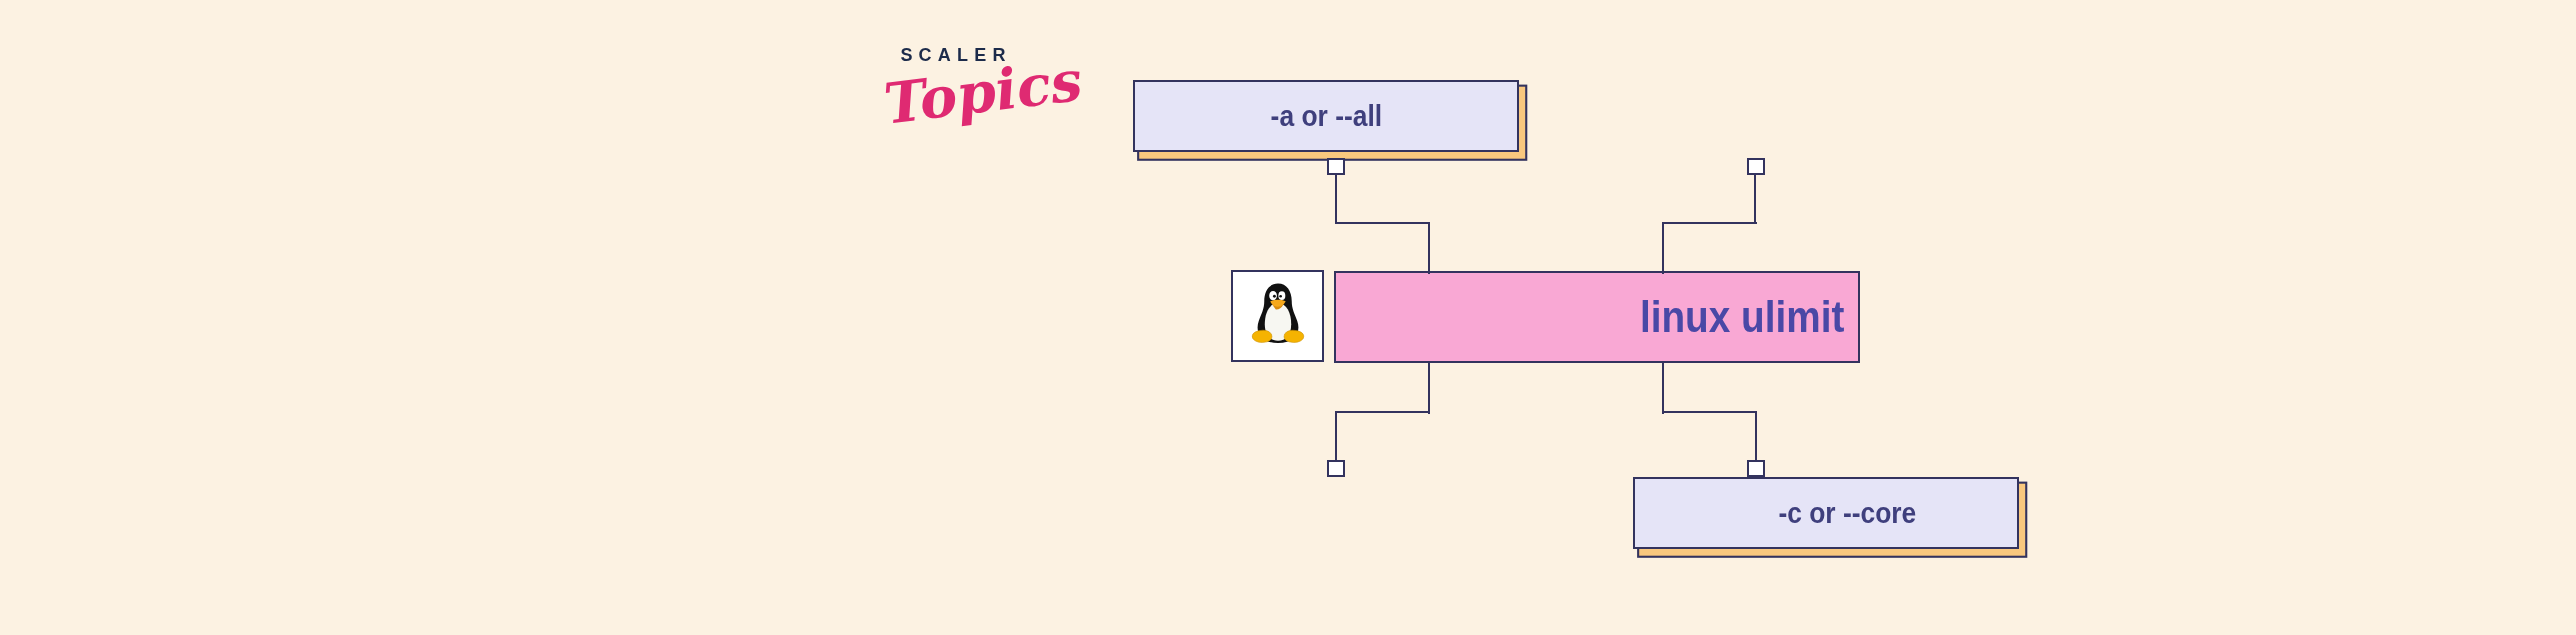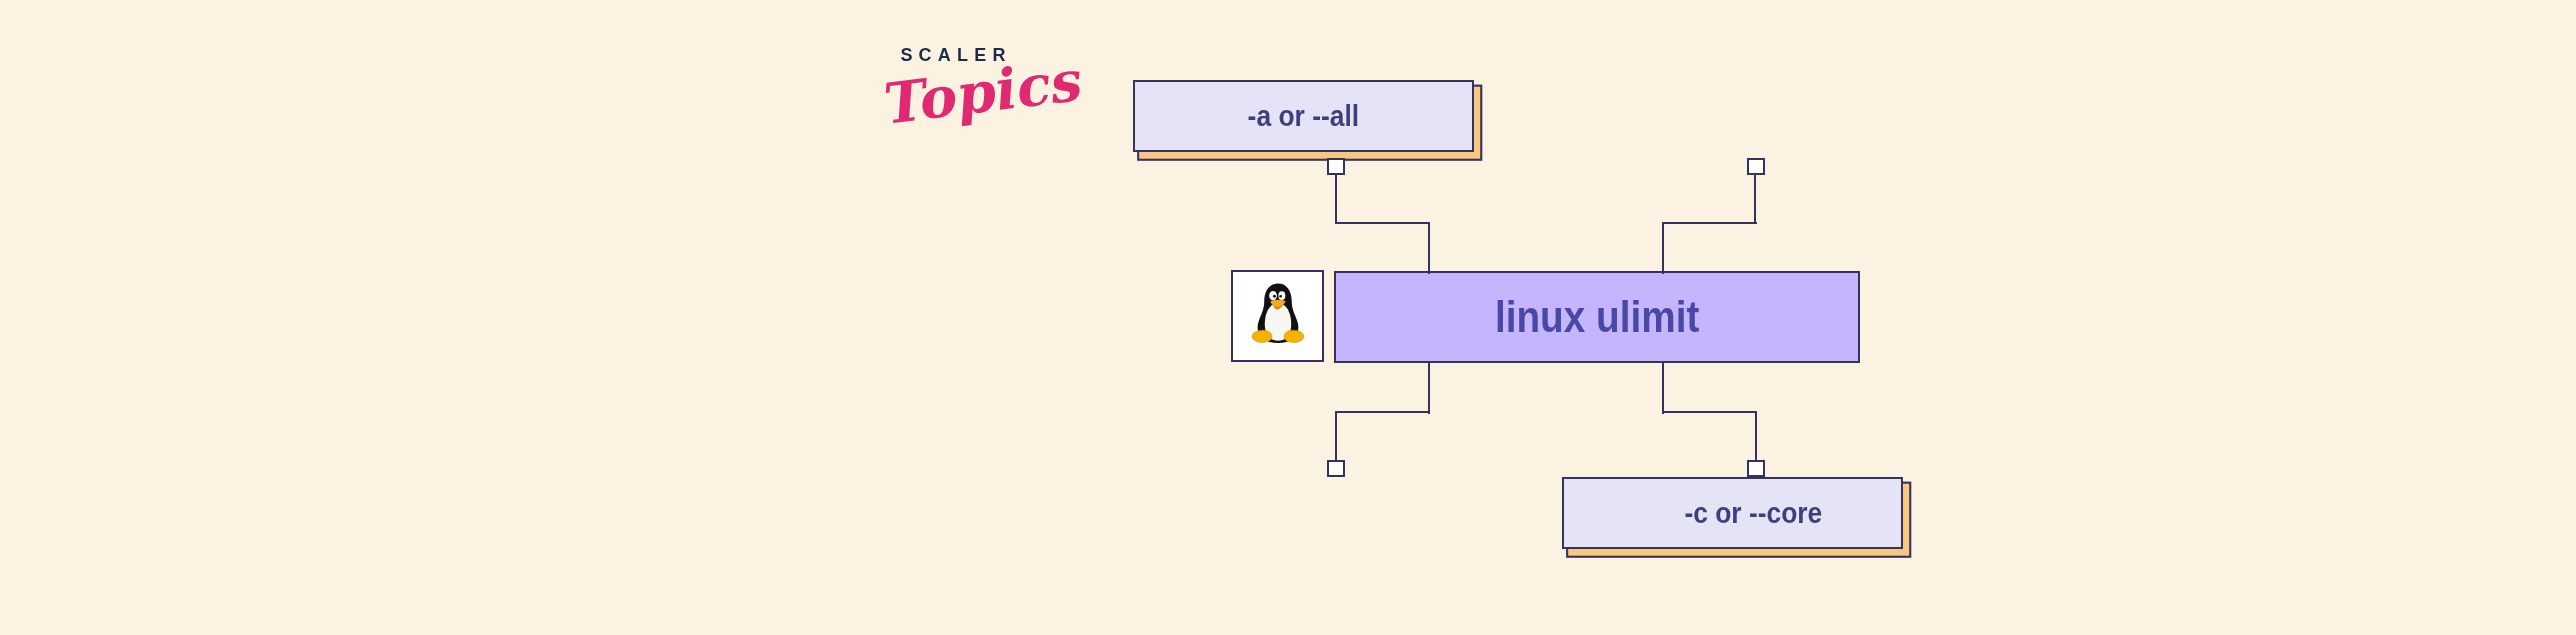--- a/index.html
+++ b/index.html
@@ -28,44 +28,44 @@
     color:var(--brand);white-space:nowrap;
   }
   .logo .sub{
     font-family:"DejaVu Serif",serif;font-style:italic;font-weight:bold;
     font-size:56px;line-height:1;color:var(--brand-sub);
     transform:rotate(-7deg);transform-origin:center;
     margin-top:1px;white-space:nowrap;
   }
   
   .node{
-    position:absolute;width:341px;height:72px;box-sizing:border-box;
+    position:absolute;width:386px;height:72px;box-sizing:border-box;
     background:var(--node-fill);
     border:2.1px solid var(--node-border);
     box-shadow:6.2px 6.7px 0 0 var(--node-shadow),6.2px 6.7px 0 2.1px var(--node-border);
     display:flex;align-items:center;justify-content:center;
   }
   .node .label{
     font-size:30px;font-weight:bold;color:var(--node-text);
     transform:scaleX(.88);white-space:nowrap;
   }
   .node-a{left:1133px;top:80px;}
   .node-h{left:1554px;top:80px;}
   .node-s{left:1133px;top:477px;}
-  .node-c{left:1562px;top:477px;padding-left:42px;}
+  .node-c{left:1633px;top:477px;padding-left:42px;}
   
   .tux-box{
     position:absolute;left:1231px;top:270px;width:93px;height:92px;box-sizing:border-box;
     background:#ffffff;border:2.1px solid var(--node-border);
     display:flex;align-items:center;justify-content:center;
   }
   .center-box{
     position:absolute;left:1334px;top:271px;width:526px;height:92px;box-sizing:border-box;
-    background:#c4b5fd;border:2.1px solid var(--node-border);
-    display:flex;align-items:center;justify-content:center;
+    background:#f9a8d4;border:2.1px solid var(--node-border);
+    display:flex;align-items:center;justify-content:flex-end;
   }
   .center-box .title{
     font-size:44px;font-weight:bold;color:var(--center-text);
     transform:scaleX(.88);white-space:nowrap;
   }
   
   .port{
     position:absolute;width:17.5px;height:16.5px;box-sizing:border-box;
     background:#ffffff;border:2.1px solid var(--node-border);
   }

